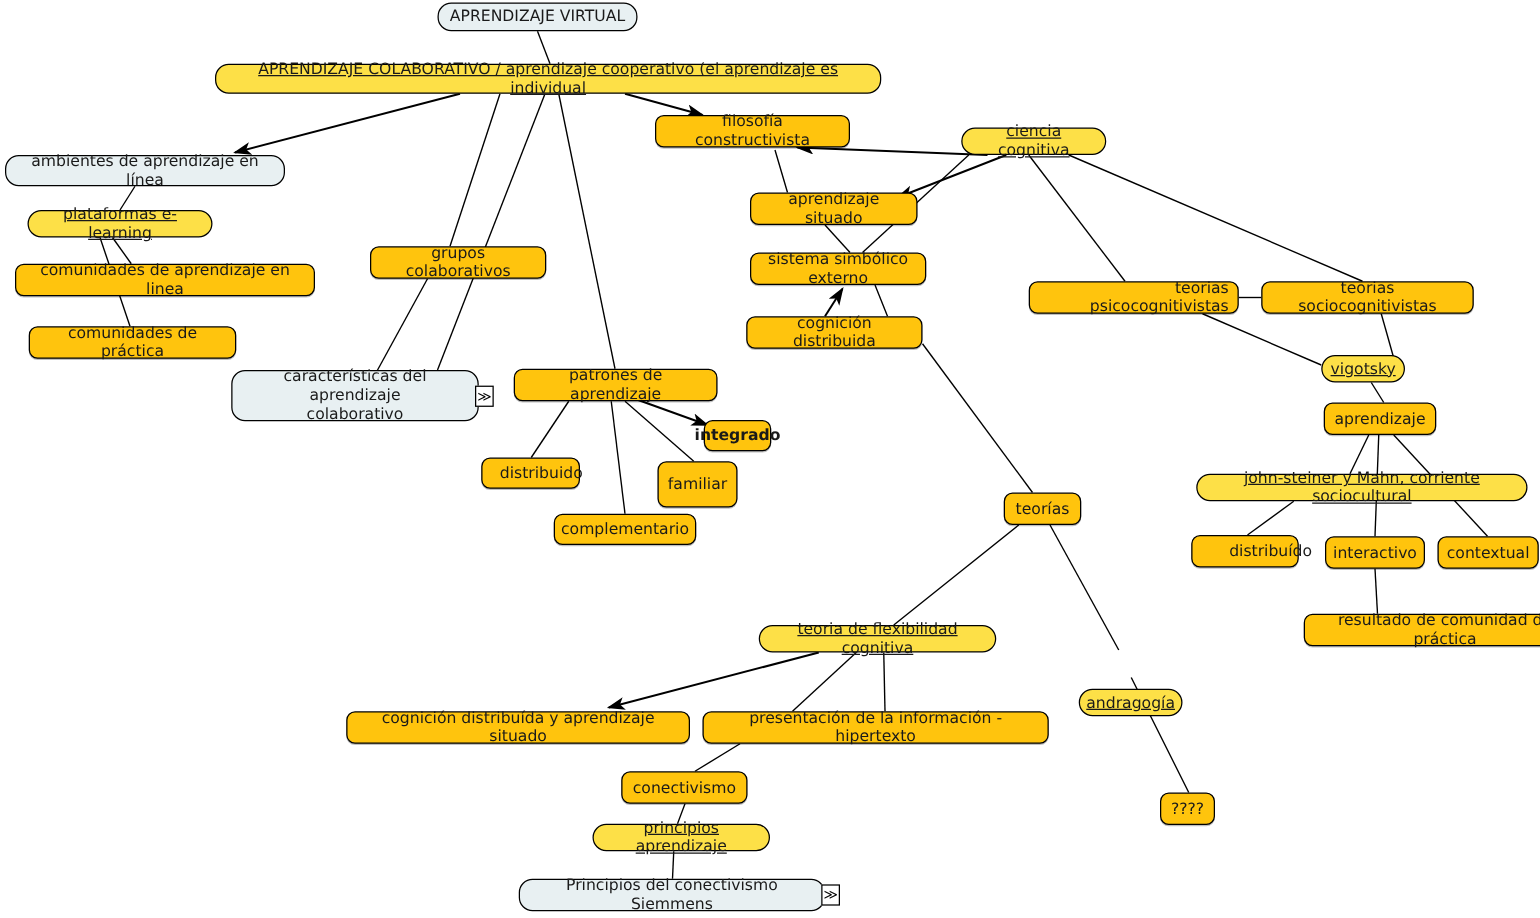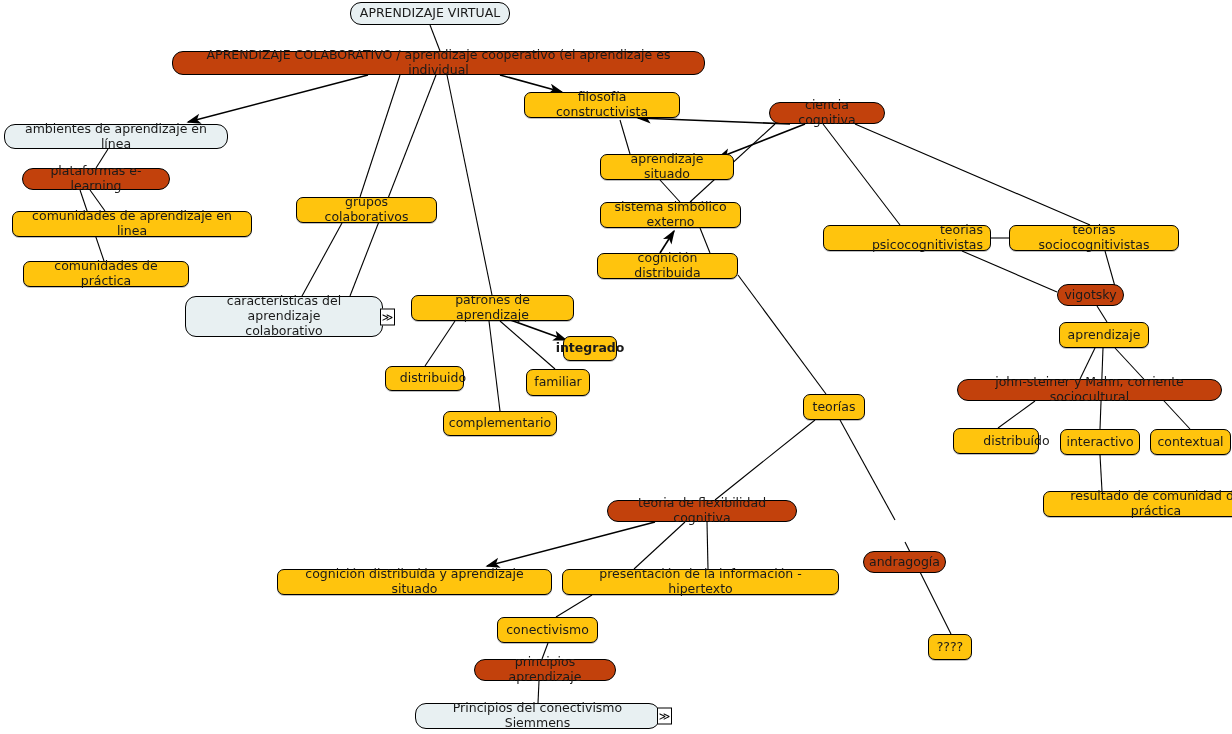--- a/index.html
+++ b/index.html
@@ -38,22 +38,23 @@
     white-space: pre-line;
     padding: 2px 7px;
     z-index: 5;
   }
   .node.concept {
     background: #FFC40D;
     border-radius: 7px;
     box-shadow: 0 1px 0 rgba(0,0,0,0.25);
   }
   .node.linking {
-    background: #c2410c;
+    background: #fde047;
     border-radius: 11px;
+    text-decoration: underline;
   }
   .node.topic {
     background: #E8F0F2;
     border-radius: 11px;
   }
   .node.root {
     background: #E8F0F2;
     border-radius: 11px;
   }
   .expand-icon {
@@ -136,21 +137,21 @@
       <div class="node topic" style="left: 4px; top: 124px; width: 224px; height: 25px;"><span>ambientes de aprendizaje en línea</span></div>
       <div class="node linking" style="left: 22px; top: 168px; width: 148px; height: 22px;"><span>plataformas e-learning</span></div>
       <div class="node concept" style="left: 12px; top: 211px; width: 240px; height: 26px;"><span>comunidades de aprendizaje en linea</span></div>
       <div class="node concept" style="left: 23px; top: 261px; width: 166px; height: 26px;"><span>comunidades de práctica</span></div>
       <div class="node concept" style="left: 296px; top: 197px; width: 141px; height: 26px;"><span>grupos colaborativos</span></div>
       <div class="node topic" style="left: 185px; top: 296px; width: 198px; height: 41px;"><span>características del aprendizaje
 colaborativo</span><span class="expand-icon">≫</span></div>
       <div class="node concept" style="left: 411px; top: 295px; width: 163px; height: 26px;"><span>patrones de aprendizaje</span></div>
       <div class="node concept" style="left: 385px; top: 366px; width: 79px; height: 25px; padding-left: 24px;"><span>distribuido</span></div>
       <div class="node concept" style="left: 443px; top: 411px; width: 114px; height: 25px;"><span>complementario</span></div>
-      <div class="node concept" style="left: 526px; top: 369px; width: 64px; height: 27px;"><span>familiar</span></div>
+      <div class="node concept" style="left: 526px; top: 369px; width: 64px; height: 37px;"><span>familiar</span></div>
       <div class="node concept" style="left: 563px; top: 336px; width: 54px; height: 25px; font-weight: bold;"><span>integrado</span></div>
       <div class="node concept" style="left: 524px; top: 92px; width: 156px; height: 26px;"><span>filosofía constructivista</span></div>
       <div class="node concept" style="left: 600px; top: 154px; width: 134px; height: 26px;"><span>aprendizaje situado</span></div>
       <div class="node concept" style="left: 600px; top: 202px; width: 141px; height: 26px;"><span>sistema simbólico externo</span></div>
       <div class="node concept" style="left: 597px; top: 253px; width: 141px; height: 26px;"><span>cognición distribuida</span></div>
       <div class="node linking" style="left: 769px; top: 102px; width: 116px; height: 22px;"><span>ciencia cognitiva</span></div>
       <div class="node concept" style="left: 823px; top: 225px; width: 168px; height: 26px; text-align: right;"><span>teorias psicocognitivistas</span></div>
       <div class="node concept" style="left: 1009px; top: 225px; width: 170px; height: 26px;"><span>teorias sociocognitivistas</span></div>
       <div class="node linking" style="left: 1057px; top: 284px; width: 67px; height: 22px;"><span>vigotsky</span></div>
       <div class="node concept" style="left: 1059px; top: 322px; width: 90px; height: 26px;"><span>aprendizaje</span></div>

